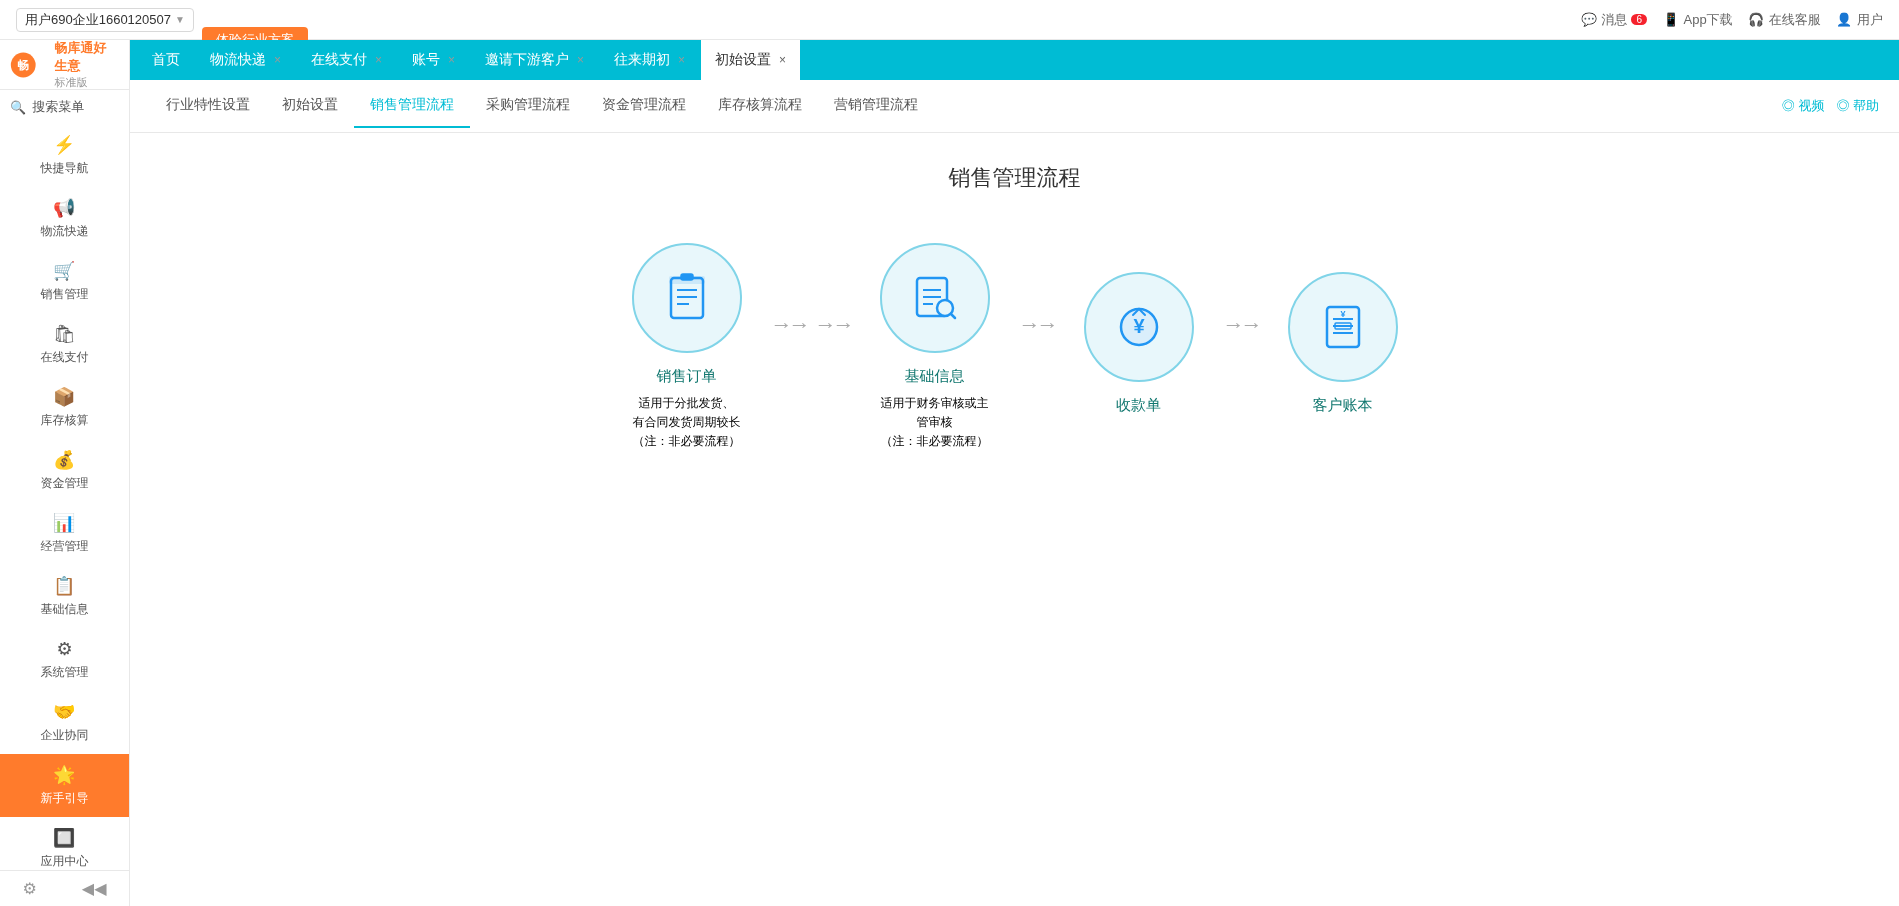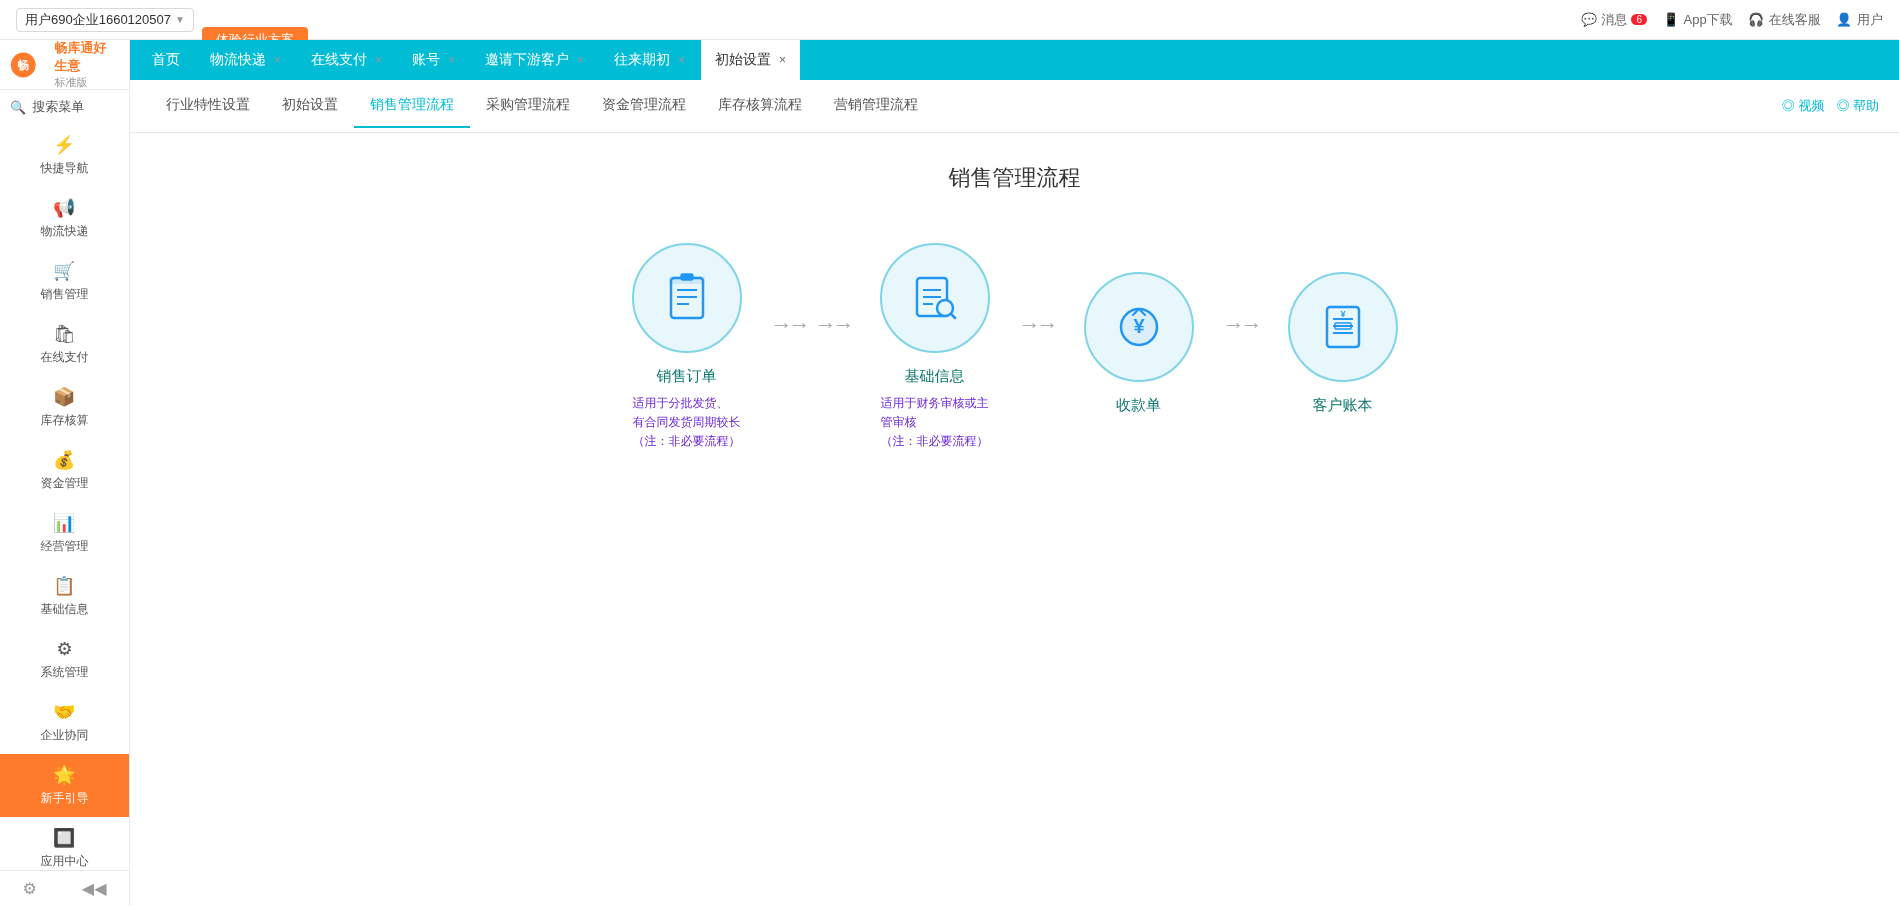--- a/index.html
+++ b/index.html
@@ -167,21 +167,22 @@
     }
     .flow-circle svg { width: 56px; height: 56px; }
     .flow-step-name {
       font-size: 15px;
       color: #0f766e;
       margin-bottom: 8px;
       font-weight: 500;
     }
     .flow-step-desc {
       font-size: 12px;
-      color: #6d28d9;
+      color: #000000;
+      text-align: center;
       line-height: 1.6;
     }
     .flow-arrow {
       font-size: 22px;
       color: #aaa;
       margin: 0 4px;
       padding-bottom: 50px;
       letter-spacing: -4px;
     }
   </style>

